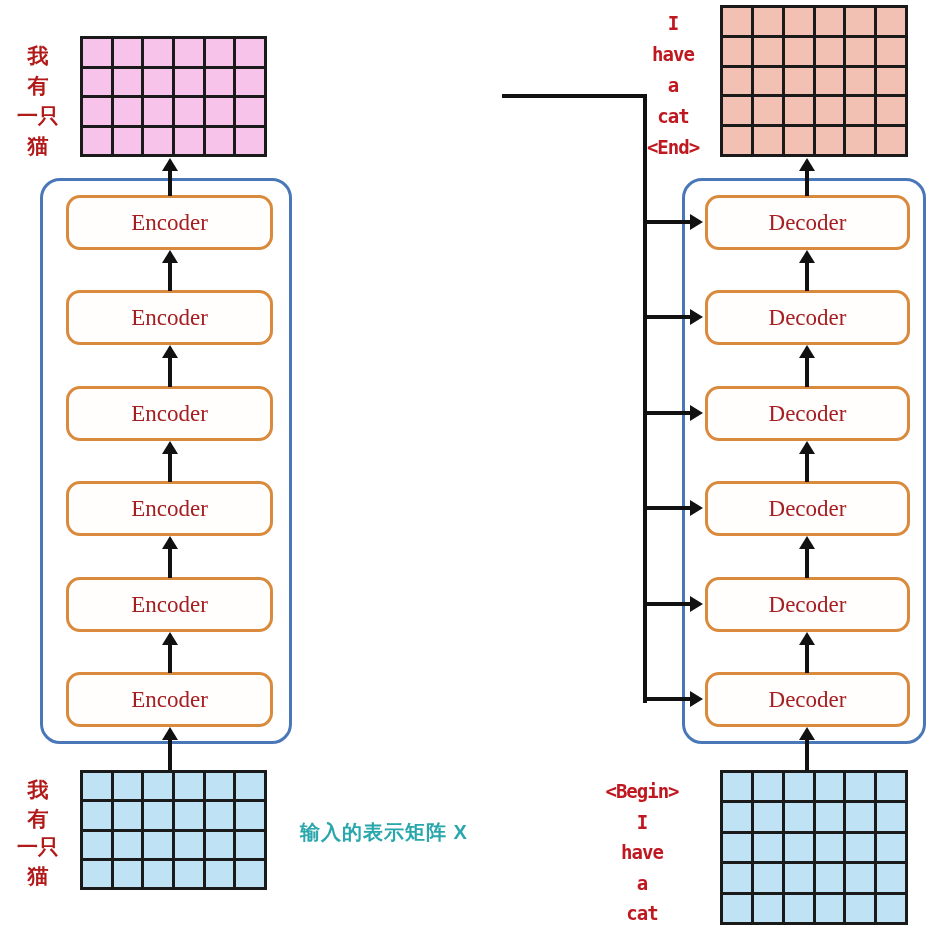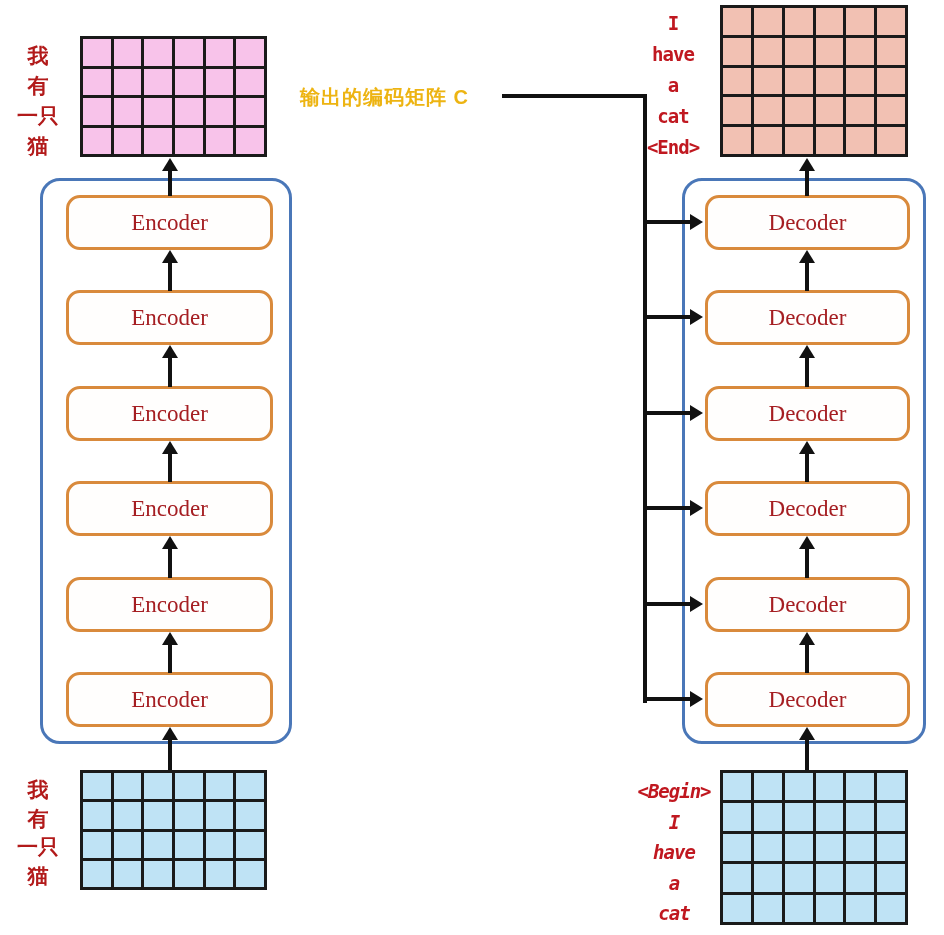--- a/index.html
+++ b/index.html
@@ -185,29 +185,29 @@
     <span class="token-cn">一只</span>
     <span class="token-cn">猫</span>
   </div>
   <div class="token-col" style="left:630px;top:12px;width:86px;height:146px;">
     <span class="token-en">I</span>
     <span class="token-en">have</span>
     <span class="token-en">a</span>
     <span class="token-en">cat</span>
     <span class="token-en">&lt;End&gt;</span>
   </div>
-  <div class="token-col" style="left:622px;top:780px;width:104px;height:144px;font-style:italic;">
+  <div class="token-col" style="left:590px;top:780px;width:104px;height:144px;">
     <span class="token-en">&lt;Begin&gt;</span>
     <span class="token-en">I</span>
     <span class="token-en">have</span>
     <span class="token-en">a</span>
     <span class="token-en">cat</span>
   </div>
 
-  <div class="caption gold" style="left:300px;top:84px;">输出的编码矩阵 C</div>
+  <div class="caption teal" style="left:300px;top:819px;">输入的表示矩阵 X</div>
 
   <div class="stack-frame" style="left:40px;top:178px;width:252px;height:566px;"></div>
   <div class="block enc" style="top:195px;">
       <span>Encoder</span>
     </div>
   <div class="block enc" style="top:290px;">
       <span>Encoder</span>
     </div>
   <div class="block enc" style="top:386px;">
       <span>Encoder</span>

